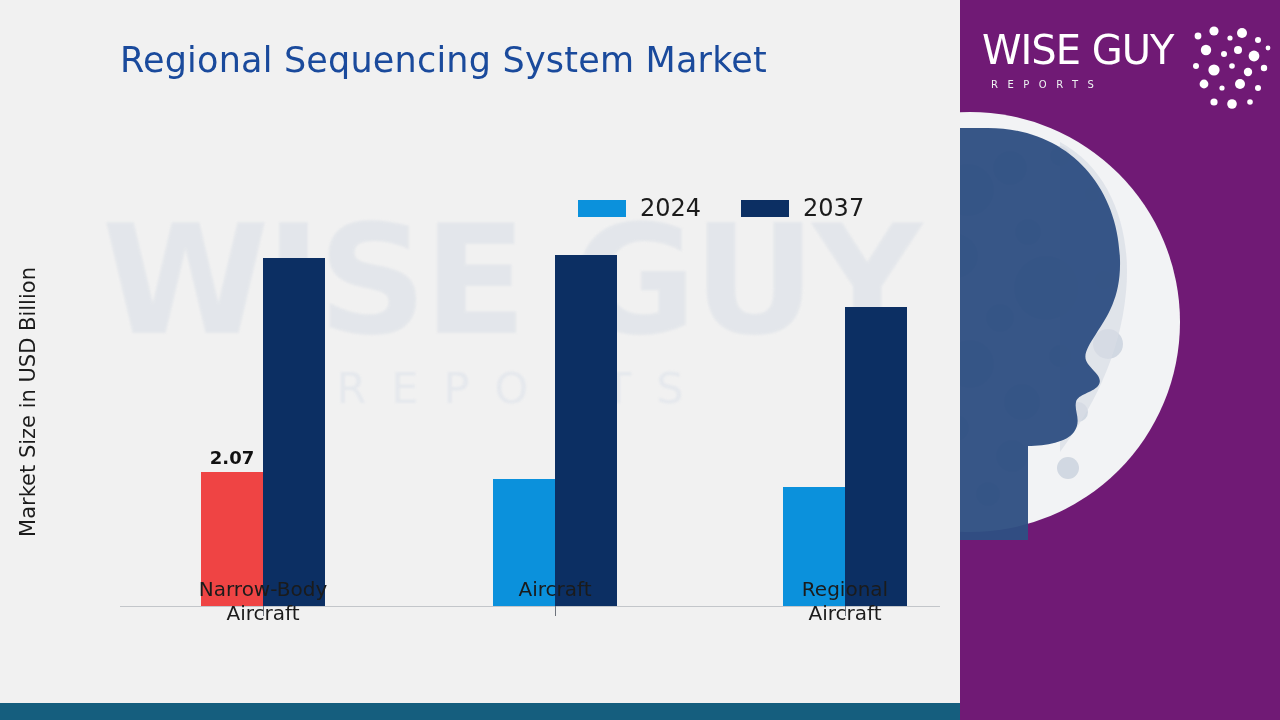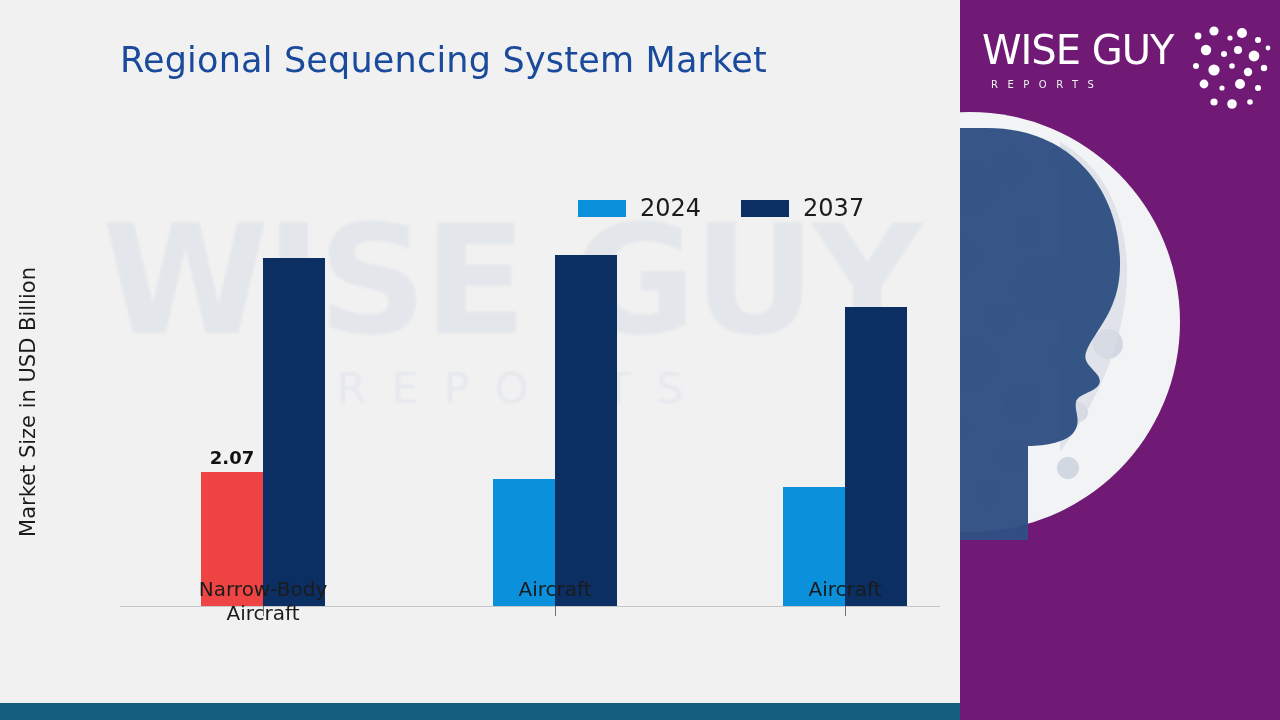--- a/index.html
+++ b/index.html
@@ -237,20 +237,21 @@
         <div class="cat-label" style="left: 148px;">
           <div>Narrow-Body</div>
           <div>Aircraft</div>
         </div>
         <div class="tick" style="left: 555px;"></div>
         <div class="cat-label" style="left: 440px;">
           <div>Aircraft</div>
         </div>
         <div class="tick" style="left: 845px;"></div>
         <div class="cat-label" style="left: 730px;">
+          <div>Regional</div>
           <div>Aircraft</div>
         </div>
       </div>
   </div>
 
   <div id="legend">
       <div class="legend-item">
         <span class="legend-swatch" style="background: rgb(11, 145, 220);"></span>
         <span class="legend-label">2024</span>
       </div>

